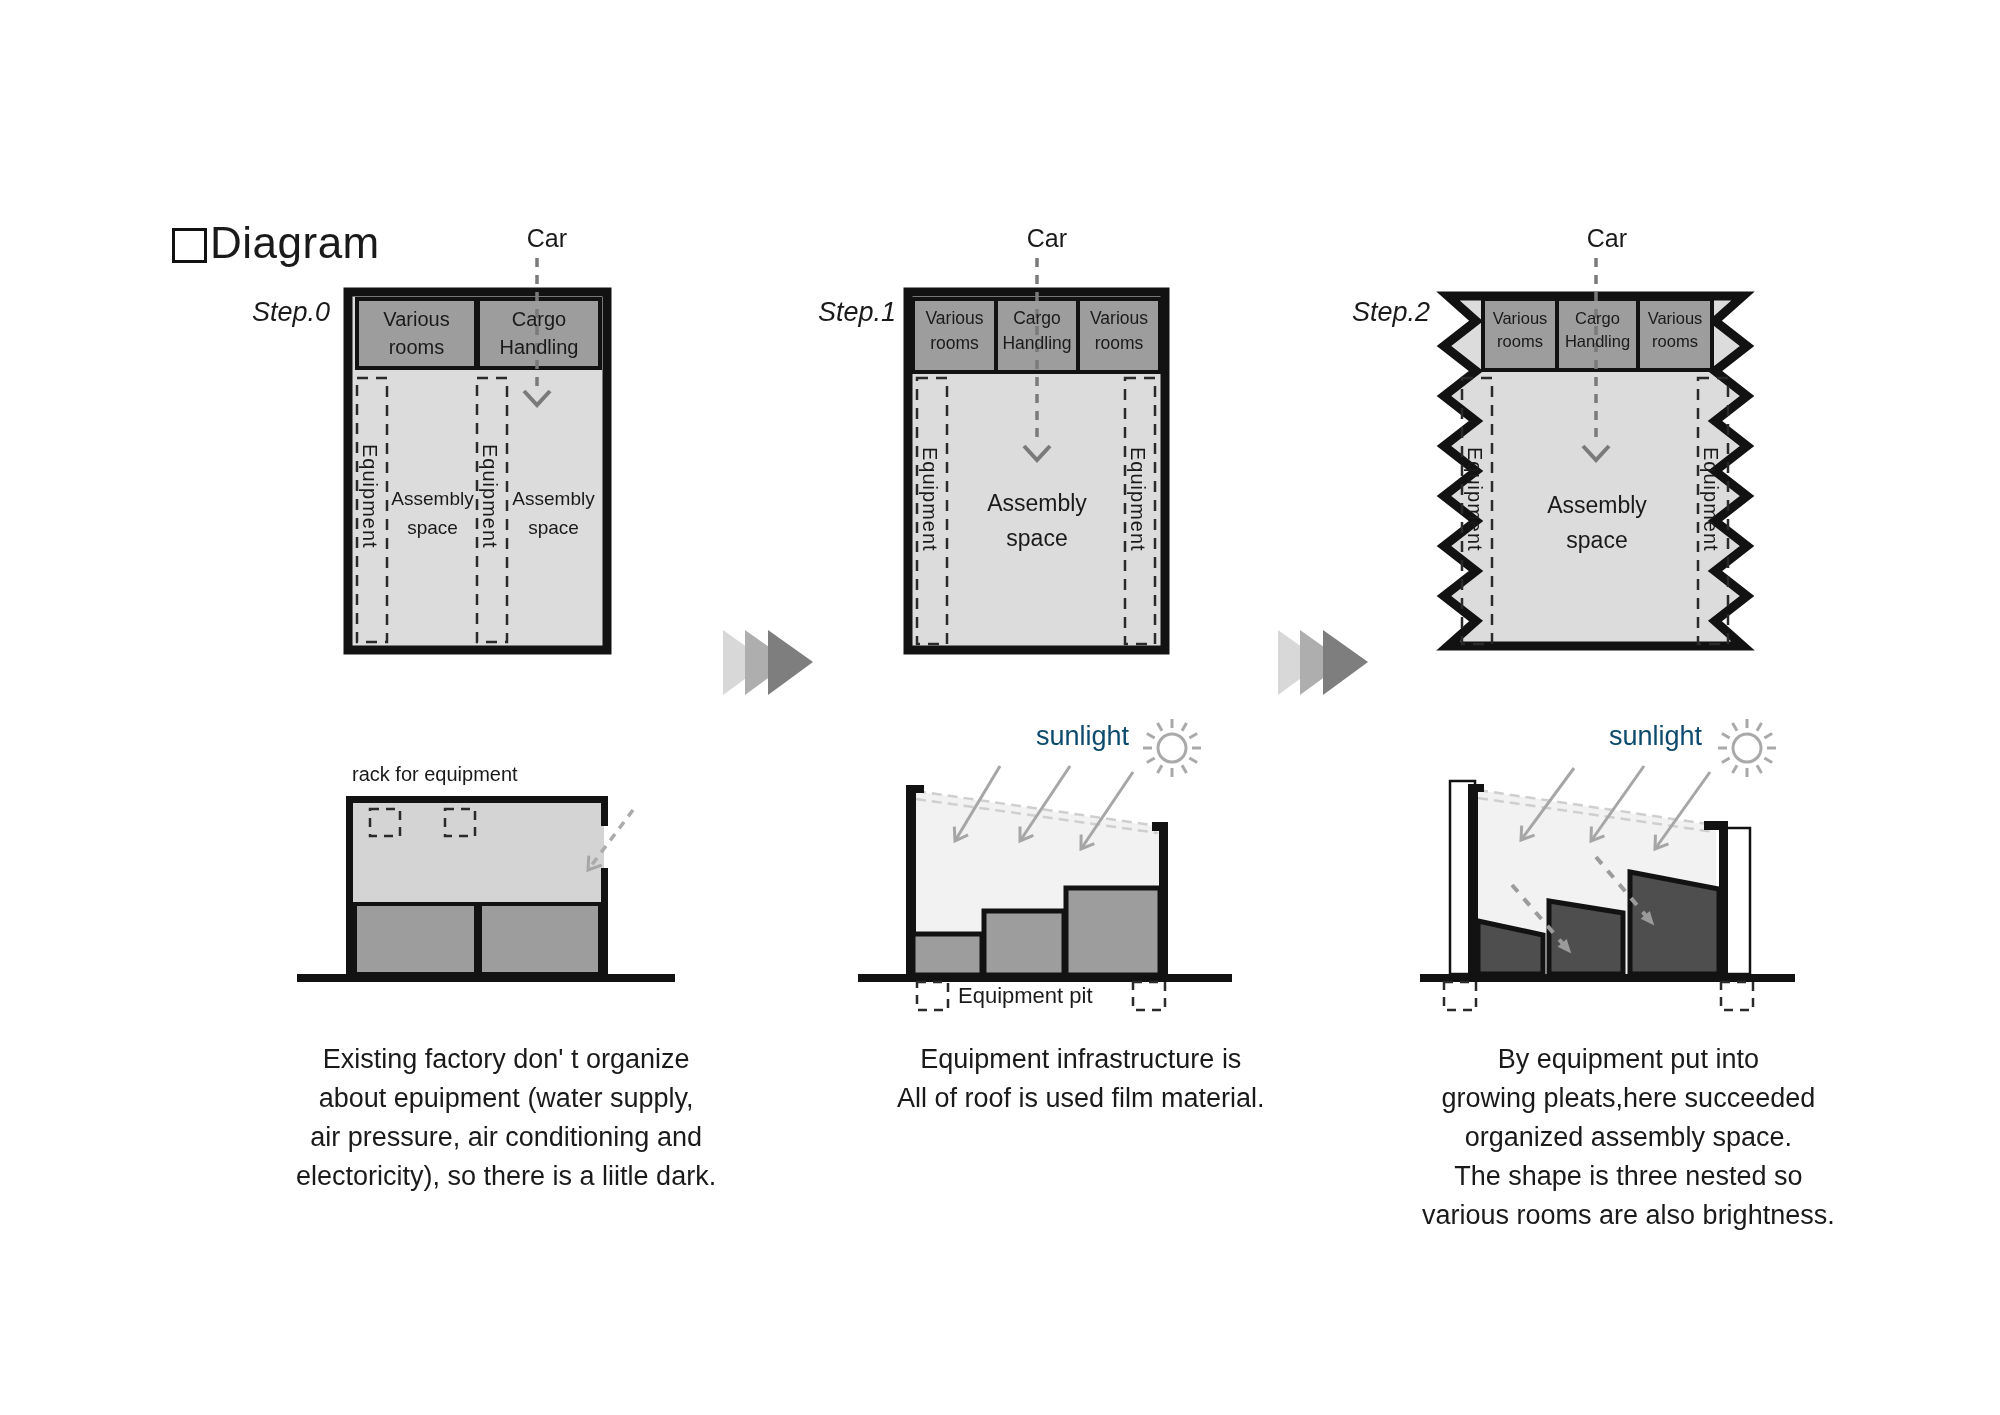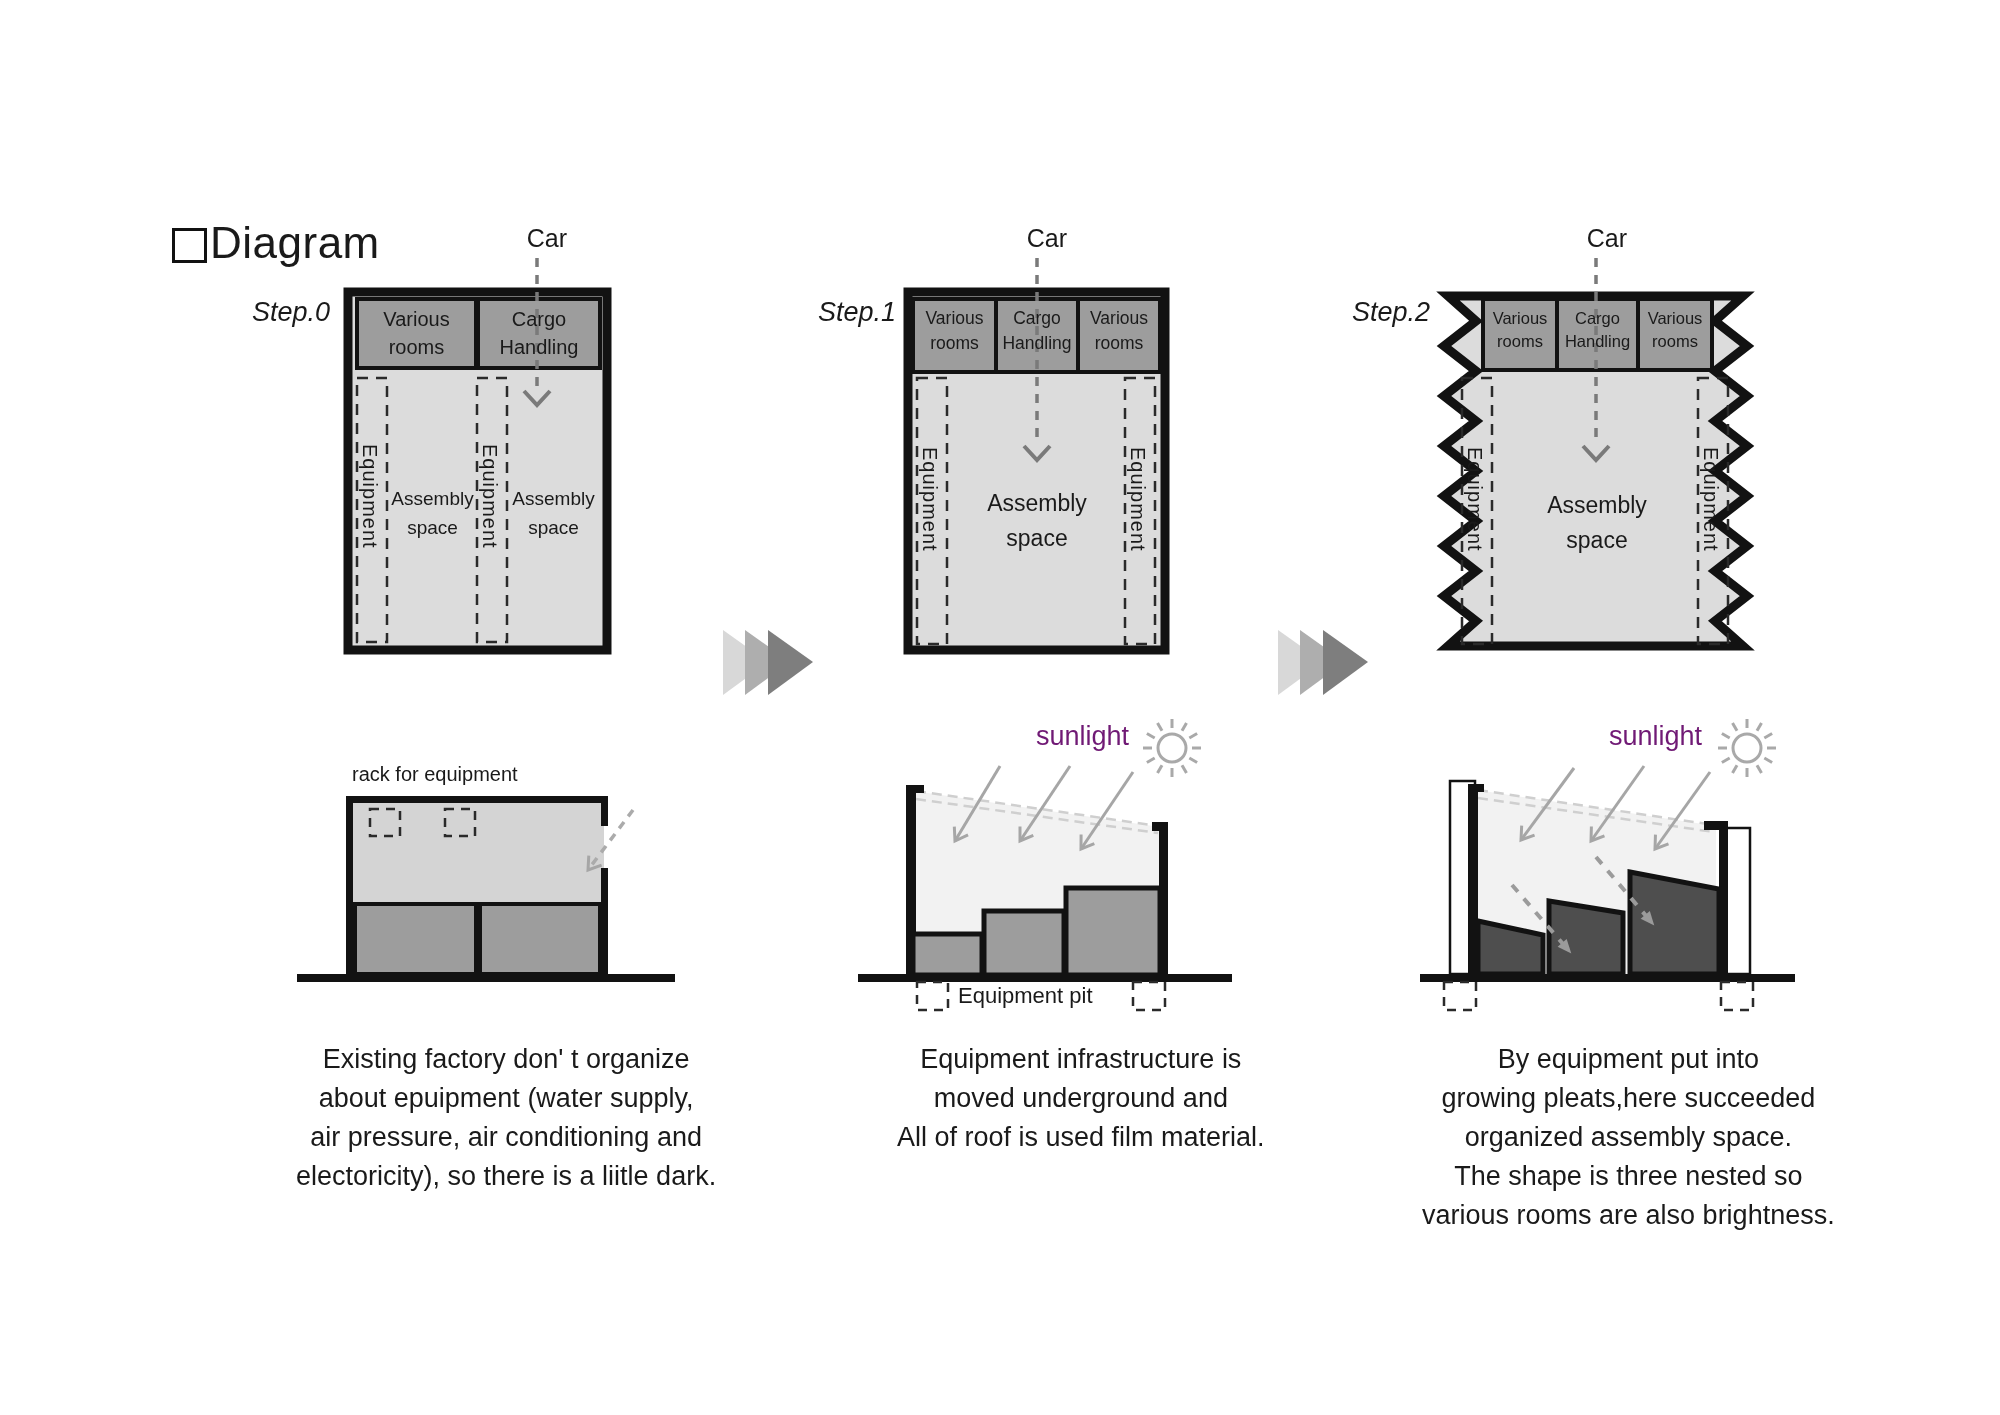--- a/index.html
+++ b/index.html
@@ -8,21 +8,21 @@
   .abs{position:absolute;text-align:center;}
   svg.layer{position:absolute;left:0;top:0;}
   .title-square{width:29px;height:29px;border:3px solid #111;background:#fff;}
   .title-text{font-size:44px;letter-spacing:0.5px;}
   .step-label{font-size:27px;font-style:italic;}
   .car-label{font-size:25px;width:60px;text-align:right;}
   .cell-label{text-align:center;line-height:1.4;}
   .assembly-label{text-align:center;line-height:1.5;}
   .vert-label{writing-mode:vertical-rl;text-orientation:mixed;font-size:20px;letter-spacing:1px;}
   .rack-label{font-size:20px;}
-  .sun-label{font-size:27px;color:#701a75;}
+  .sun-label{font-size:27px;color:#0c4a6e;}
   .pit-label{font-size:22px;}
   .caption{font-size:27px;line-height:39px;}
 </style>
 </head>
 <body>
 
 <div class="canvas">
 
   <svg class="layer" width="2000" height="1415" viewBox="0 0 2000 1415">
     <defs>
@@ -207,21 +207,20 @@
   <div class="abs pit-label" style="left:958px;top:983px;">Equipment pit</div>
 
   <div class="abs caption" style="left:296px;top:1040px;">
     <div>Existing factory don' t organize</div>
     <div>about epuipment (water supply,</div>
     <div>air pressure, air conditioning and</div>
     <div>electoricity), so there is a liitle dark.</div>
   </div>
   <div class="abs caption" style="left:855px;top:1040px;margin-left:42px;">
     <div>Equipment infrastructure is</div>
-    <div>moved underground and</div>
     <div>All of roof is used film material.</div>
   </div>
   <div class="abs caption" style="left:1422px;top:1040px;">
     <div>By equipment put into</div>
     <div>growing pleats,here succeeded</div>
     <div>organized assembly space.</div>
     <div>The shape is three nested so</div>
     <div>various rooms are also brightness.</div>
   </div>
 

